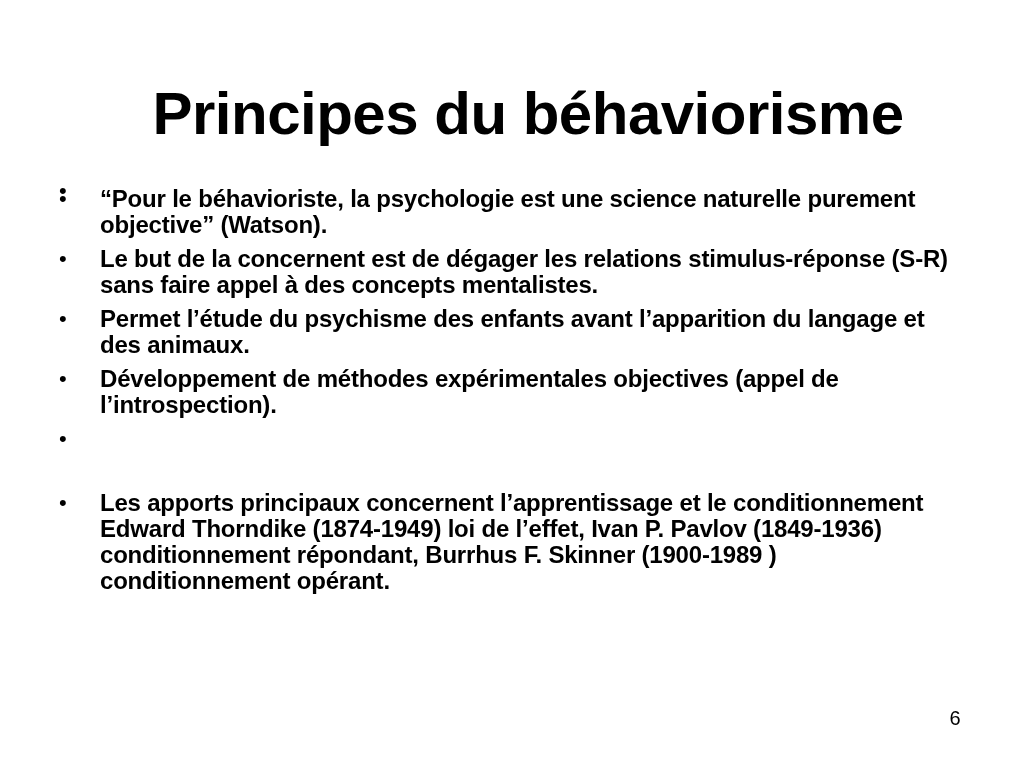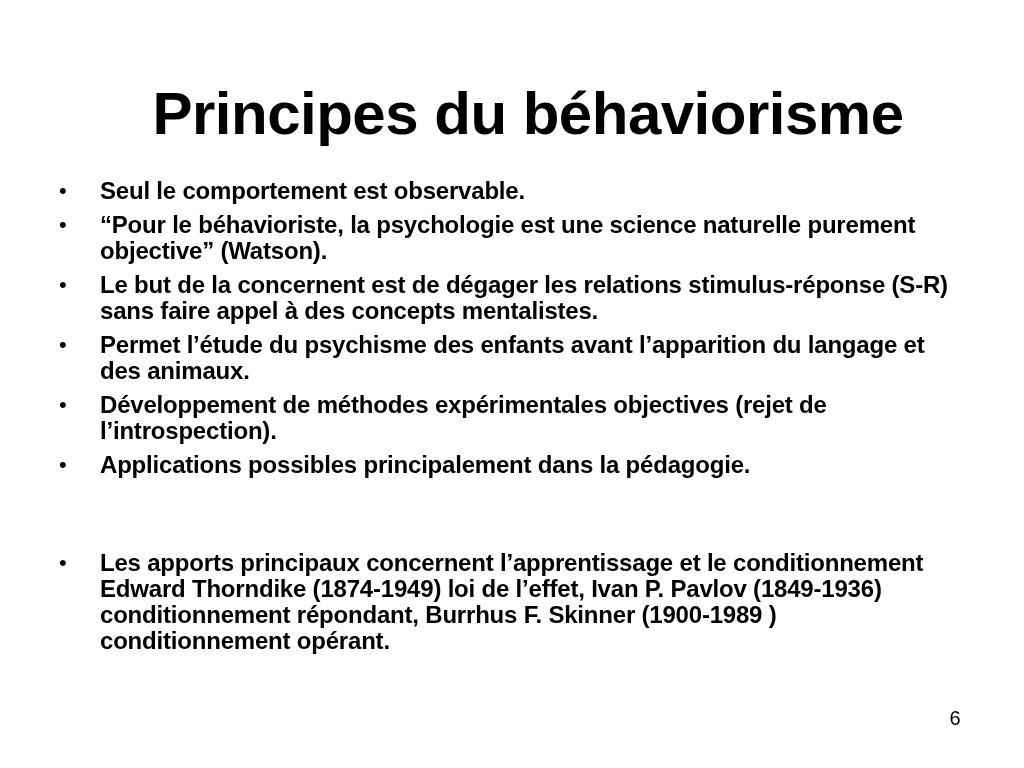--- a/index.html
+++ b/index.html
@@ -66,41 +66,39 @@
     }
   </style>
 </head>
 <body>
 
 <h1 class="slide-title">Principes du béhaviorisme</h1>
 
 <ul class="bullet-list">
   <li class="bullet-item">
     <span class="bullet">•</span>
-    <span>Seul le comportement est observable.</span>
   </li>
   <li class="bullet-item">
     <span class="bullet">•</span>
     <span>“Pour le béhavioriste, la psychologie est une science naturelle purement objective” (Watson).</span>
   </li>
   <li class="bullet-item">
     <span class="bullet">•</span>
     <span>Le but de la concernent est de dégager les relations stimulus-réponse (S-R) sans faire appel à des concepts mentalistes.</span>
   </li>
   <li class="bullet-item">
     <span class="bullet">•</span>
     <span>Permet l’étude du psychisme des enfants avant l’apparition du langage et des animaux.</span>
   </li>
   <li class="bullet-item">
     <span class="bullet">•</span>
-    <span>Développement de méthodes expérimentales objectives (rejet de l’introspection).</span>
+    <span>Développement de méthodes expérimentales objectives (appel de l’introspection).</span>
   </li>
   <li class="bullet-item">
     <span class="bullet">•</span>
-    <span>Applications possibles principalement dans la pédagogie.</span>
   </li>
   <li class="bullet-item spaced">
     <span class="bullet">•</span>
     <span>Les apports principaux concernent l’apprentissage et le conditionnement Edward Thorndike (1874-1949) loi de l’effet, Ivan P. Pavlov (1849-1936) conditionnement répondant, Burrhus F. Skinner (1900-1989 ) conditionnement opérant.</span>
   </li>
 </ul>
 
 <div class="page-number">6</div>
 
 </body></html>

